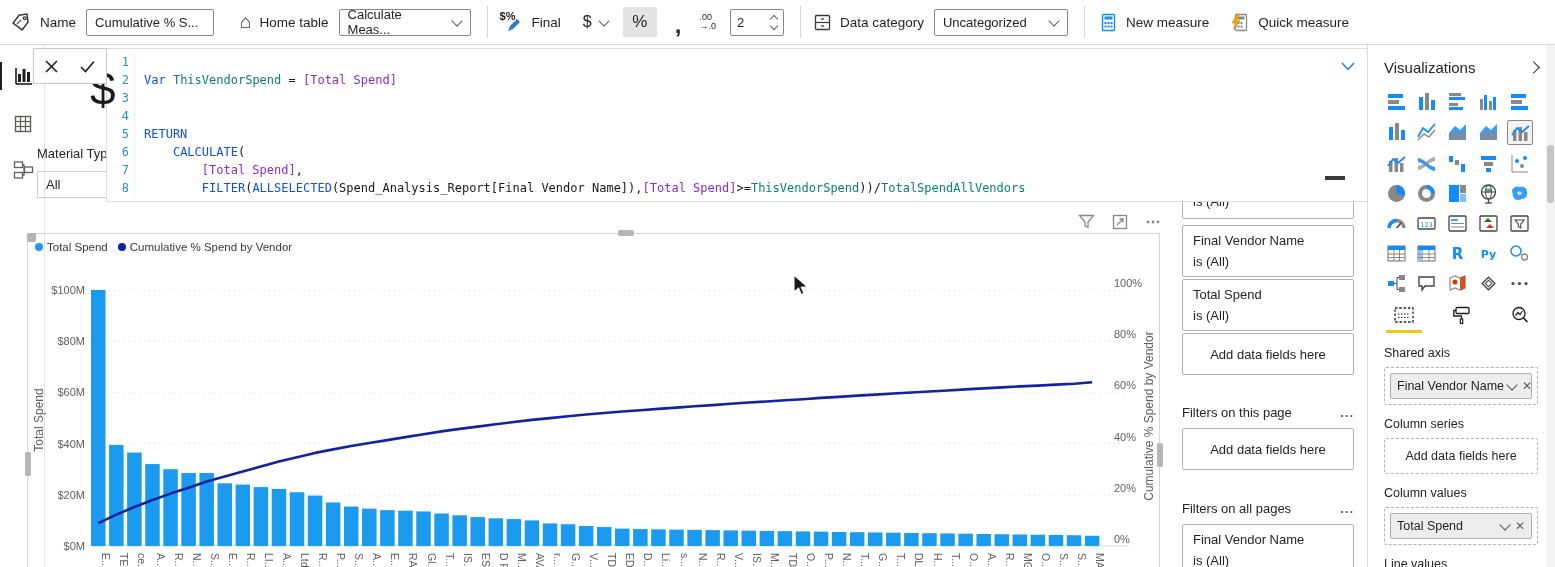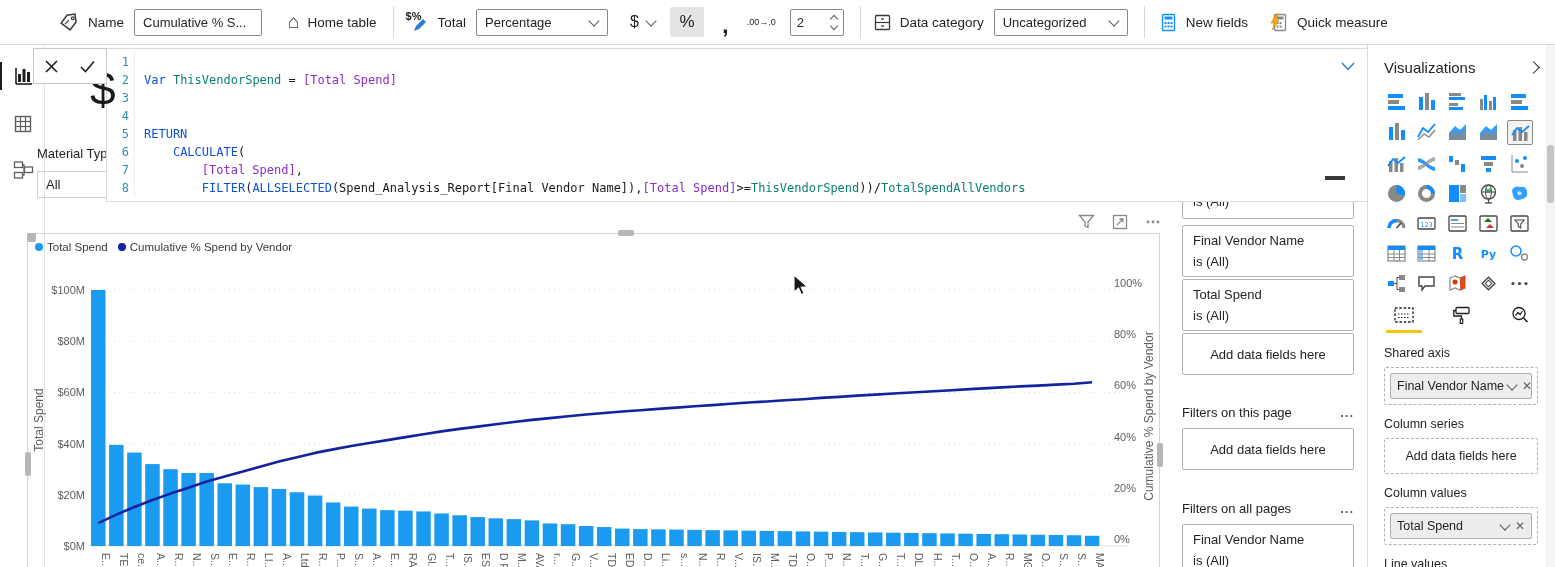--- a/index.html
+++ b/index.html
@@ -1,34 +1,34 @@
 <!DOCTYPE html>
 <html><head>
 <meta charset="utf-8">
 <style>
   html,body{margin:0;padding:0;background:#fff;}
   #app{position:relative;width:1555px;height:567px;overflow:hidden;
        font-family:"Liberation Sans",sans-serif;color:#252423;background:#fff;}
   
   .ribbon{position:absolute;left:0;top:0;width:1555px;height:45px;display:flex;
-          align-items:center;background:#fff;border-bottom:1px solid #d8d8d8;box-sizing:border-box;padding-left:48px;}
+          align-items:center;background:#fff;border-bottom:1px solid #d8d8d8;box-sizing:border-box;}
   .rlbl{font-size:13.5px;color:#252423;white-space:nowrap;}
   .box{height:27px;border:1px solid #8a8886;border-radius:2px;background:#fff;
        display:flex;align-items:center;padding:0 8px;font-size:13px;box-sizing:border-box;}
   .sel{justify-content:space-between;}
   .chev{width:7px;height:7px;border-right:1.4px solid #605e5c;border-bottom:1.4px solid #605e5c;
         transform:rotate(45deg);margin:-3px 1px 0 8px;flex:none;}
   .chev-up{transform:rotate(225deg);margin:2px 1px 0 8px;}
   .vdiv{width:1px;height:32px;background:#d8d8d8;flex:none;}
   .ricon{flex:none;display:flex;align-items:center;justify-content:center;}
   .pctbtn{width:34px;height:30px;background:#e4e4e4;display:flex;align-items:center;
           justify-content:center;font-size:17px;color:#252423;border-radius:2px;}
   .dollarbtn{display:flex;align-items:center;font-size:16px;color:#252423;}
   .commabtn{font-size:24px;font-weight:bold;line-height:10px;padding-top:6px;color:#252423;}
-  .decicon{display:flex;flex-direction:row;font-size:9px;line-height:9px;color:#252423;align-items:flex-start;}
+  .decicon{display:flex;flex-direction:column;font-size:9px;line-height:9px;color:#252423;align-items:flex-start;}
   .spinner{width:54px;height:27px;border:1px solid #8a8886;border-radius:2px;display:flex;
            align-items:center;justify-content:space-between;padding:0 6px;font-size:13px;box-sizing:border-box;}
   .spincol{display:flex;flex-direction:column;gap:1px;}
   .spincol .chev{width:5px;height:5px;margin:0;}
   
   .rail{position:absolute;left:0;top:45px;width:45px;height:522px;background:#fff;
         border-right:1px solid #e4e4e4;box-sizing:border-box;}
   .rail-item{position:relative;width:45px;height:38px;display:flex;align-items:center;justify-content:center;}
   .rail-item.active:before{content:"";position:absolute;left:0;top:5px;bottom:5px;width:2px;background:#201f1e;}
   
@@ -115,32 +115,32 @@
           <circle cx="14.7" cy="7.3" r="1.4" fill="none" stroke="#3b3a39" stroke-width="1.2"></circle>
           <line x1="6" y1="11" x2="12" y2="11" stroke="#3b3a39" transform="rotate(-45 9 11)"></line>
         </svg>
     </span>
     <span class="rlbl" style="margin-left:8px;">Name</span>
     <div class="box" style="margin-left:10px;width:128px;">
       <span>Cumulative % S...</span>
     </div>
     <span class="ricon" style="margin-left:26px;font-size:19px;color:#3b3a39;">⌂</span>
     <span class="rlbl" style="margin-left:8px;">Home table</span>
+    <div class="box sel" style="margin-left:10px;width:132px;">
+      <span>Calculate Meas...</span>
+        <span class="chev"></span>
+    </div>
     <div class="vdiv" style="margin-left:16px;"></div>
     <span class="ricon" style="margin-left:12px;position:relative;width:24px;height:24px;">
       <span style="font-size:11px;font-weight:bold;position:absolute;left:0;top:0;">$%</span>
       <svg width="14" height="14" viewBox="0 0 14 14" style="position:absolute;left:7px;top:8px;">
           <path d="M1,13 L3,8 L10,1 L13,4 L6,11 Z" fill="#2b7cd3"></path>
         </svg>
     </span>
-    <span class="rlbl" style="margin-left:8px;">Total</span>
-    <div class="box sel" style="margin-left:10px;width:132px;">
-      <span>Percentage</span>
-        <span class="chev"></span>
-    </div>
+    <span class="rlbl" style="margin-left:8px;">Final</span>
     <div class="dollarbtn" style="margin-left:22px;">
       <span>$</span>
         <span class="chev"></span>
     </div>
     <div class="pctbtn" style="margin-left:14px;">
       <span>%</span>
     </div>
     <div class="commabtn" style="margin-left:18px;">
       <span>,</span>
     </div>
@@ -175,21 +175,21 @@
           <rect x="3.5" y="1.5" width="12" height="16" rx="1" fill="none" stroke="#118DFF" stroke-width="1.4"></rect>
           <rect x="5.5" y="3.5" width="8" height="3" fill="#118DFF"></rect>
           <rect x="5.5" y="9" width="2" height="2" fill="#118DFF"></rect>
           <rect x="8.5" y="9" width="2" height="2" fill="#118DFF"></rect>
           <rect x="11.5" y="9" width="2" height="2" fill="#118DFF"></rect>
           <rect x="5.5" y="12.5" width="2" height="2" fill="#118DFF"></rect>
           <rect x="8.5" y="12.5" width="2" height="2" fill="#118DFF"></rect>
           <rect x="11.5" y="12.5" width="2" height="2" fill="#118DFF"></rect>
         </svg>
     </span>
-    <span class="rlbl" style="margin-left:8px;">New fields</span>
+    <span class="rlbl" style="margin-left:8px;">New measure</span>
     <span class="ricon" style="margin-left:22px;">
       <svg width="19" height="19" viewBox="0 0 19 19">
           <rect x="4.5" y="1.5" width="11" height="16" rx="1" fill="none" stroke="#8a8886" stroke-width="1.3"></rect>
           <rect x="6.5" y="3.5" width="7" height="3" fill="#8a8886"></rect>
           <rect x="6.5" y="9" width="2" height="2" fill="#8a8886"></rect>
           <rect x="9.5" y="9" width="2" height="2" fill="#8a8886"></rect>
           <rect x="6.5" y="12.5" width="2" height="2" fill="#8a8886"></rect>
           <rect x="9.5" y="12.5" width="2" height="2" fill="#8a8886"></rect>
           <polygon points="8,1 3,10 6.2,10 4.5,17 11,7.5 7.5,7.5 10.5,1" fill="#F2A900" stroke="#c97f00" stroke-width="0.5" transform="translate(-2,0)"></polygon>
         </svg>

